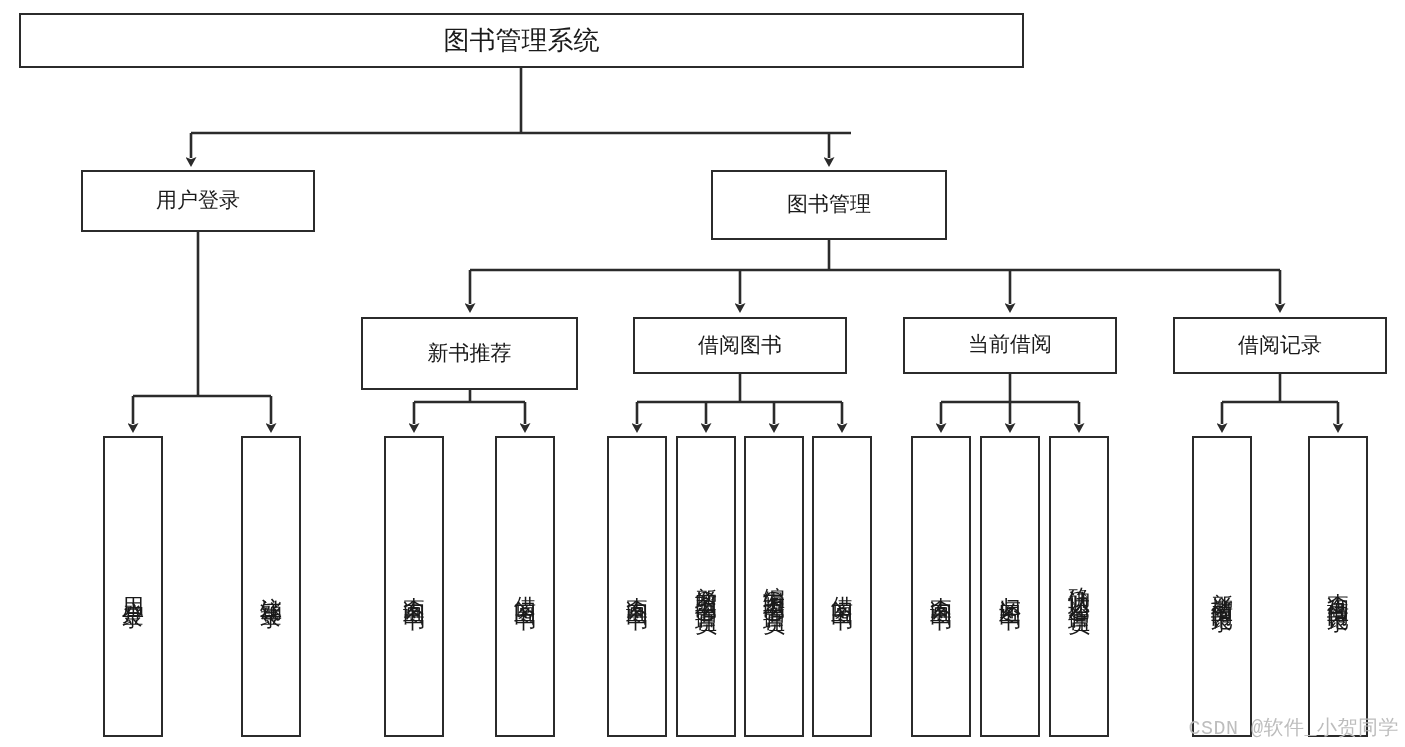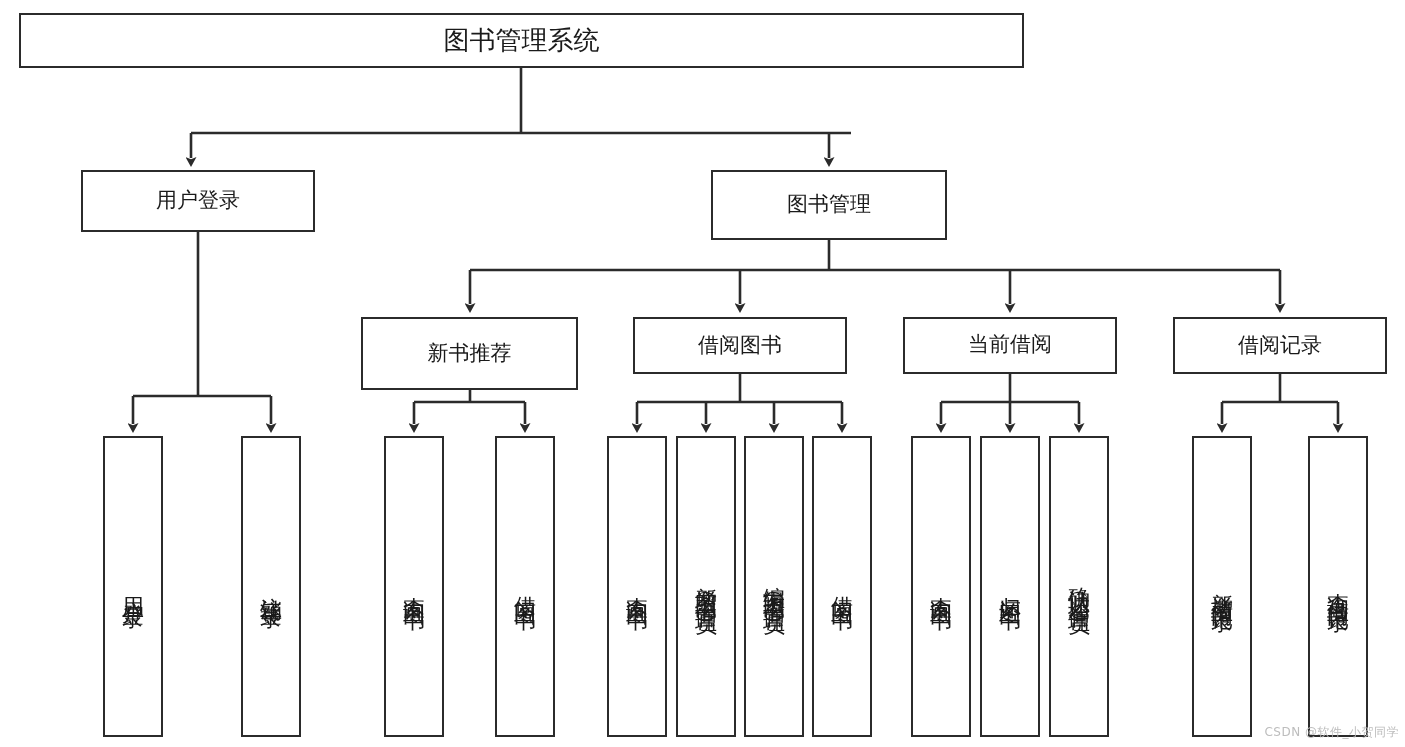--- a/index.html
+++ b/index.html
@@ -66,25 +66,26 @@
   .node.vert.mid .label {
     margin-top: 80px;
   }
   .node.vert.top .label {
     margin-top: 8px;
   }
   .watermark {
     position: absolute;
     right: 6px;
     bottom: 6px;
-    font-size: 12px;
+    font-size: 20px;
     color: #bdbdbd;
     letter-spacing: 0.5px;
     white-space: nowrap;
     user-select: none;
+    font-family: Liberation Mono, monospace;
   }
 </style>
 </head>
 <body>
 
 <div id="canvas">
 
   <svg id="edges" viewBox="0 0 1405 747" xmlns="http://www.w3.org/2000/svg">
     <defs>
       <marker id="arrow" markerWidth="10" markerHeight="11" refX="1" refY="5.5" orient="auto" markerUnits="userSpaceOnUse">

